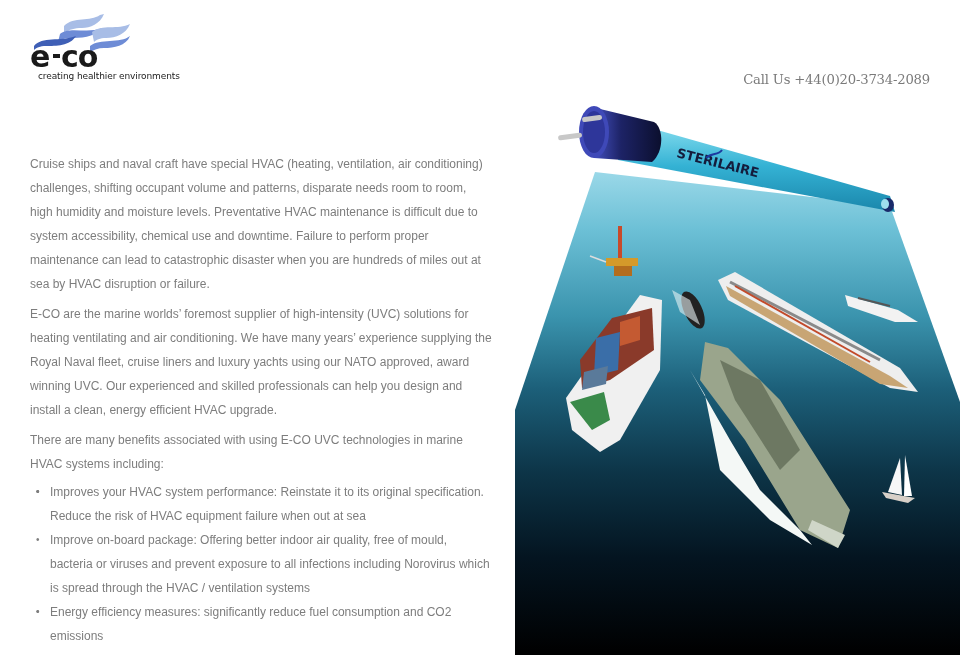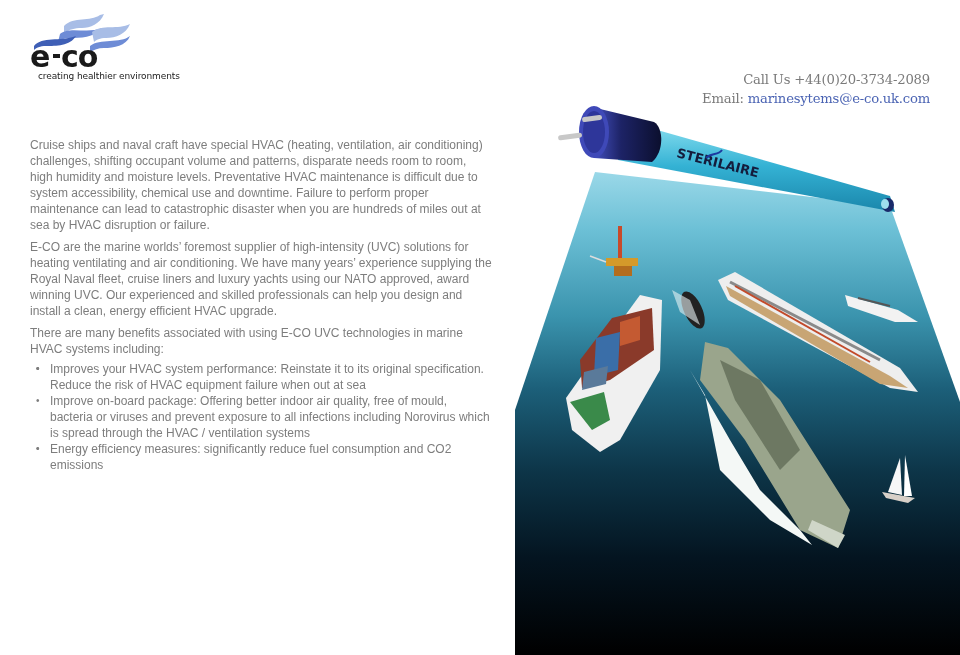--- a/index.html
+++ b/index.html
@@ -19,22 +19,22 @@
   .contact {
     position: absolute; right: 30px; top: 38px; text-align: right;
     font-family: "DejaVu Serif", serif; font-size: 13.2px; line-height: 19px; color: #7a7a7a;
     letter-spacing: -0.2px;
     margin-top: 32px;
   }
   .contact .email-link { color: #4a63b3; text-decoration: none; }
 
   
   .content {
-    position: absolute; left: 30px; top: 137px; width: 462px;
-    font-size: 12px; line-height: 16px; color: #7d7d7d;
+    position: absolute; left: 30px; top: 152px; width: 462px;
+    font-size: 12px; line-height: 24px; color: #7d7d7d;
   }
   .content p { margin-bottom: 6px; }
   .content p.intro-benefits { margin-bottom: 4px; }
   .content ul { list-style: none; margin: 0; padding: 0; }
   .content li { position: relative; padding-left: 20px; }
   .content li .bullet {
     position: absolute; left: 6px; top: 0; font-size: 10px; color: #7d7d7d;
   }
 
   
@@ -60,24 +60,20 @@
     <rect x="23" y="42" width="7" height="4" fill="#1a1a1a"></rect>
     <text x="31" y="55" font-family="DejaVu Sans, sans-serif" font-weight="bold" font-size="30" fill="#1a1a1a" letter-spacing="-1">co</text>
   </svg>
   <div class="logo-tagline">creating healthier environments</div>
 </div>
 
 <div class="contact">
   <div>
     <span>Call Us</span>
     <span>+44(0)20-3734-2089</span>
-  </div>
-  <div>
-    <span>Email:</span>
-    <a class="email-link">marinesytems@e-co.uk.com</a>
   </div>
 </div>
 
 <div class="content">
   <p>Cruise ships and naval craft have special HVAC (heating, ventilation, air conditioning) challenges, shifting occupant volume and patterns, disparate needs room to room, high humidity and moisture levels. Preventative HVAC maintenance is difficult due to system accessibility, chemical use and downtime. Failure to perform proper maintenance can lead to catastrophic disaster when you are hundreds of miles out at sea by HVAC disruption or failure.</p>
   <p>E-CO are the marine worlds’ foremost supplier of high-intensity (UVC) solutions for heating ventilating and air conditioning. We have many years’ experience supplying the Royal Naval fleet, cruise liners and luxury yachts using our NATO approved, award winning UVC. Our experienced and skilled professionals can help you design and install a clean, energy efficient HVAC upgrade.</p>
   <p class="intro-benefits">There are many benefits associated with using E-CO UVC technologies in marine HVAC systems including:</p>
   <ul>
     <li><span class="bullet">•</span></li>
     <li><span class="bullet">•</span></li>

